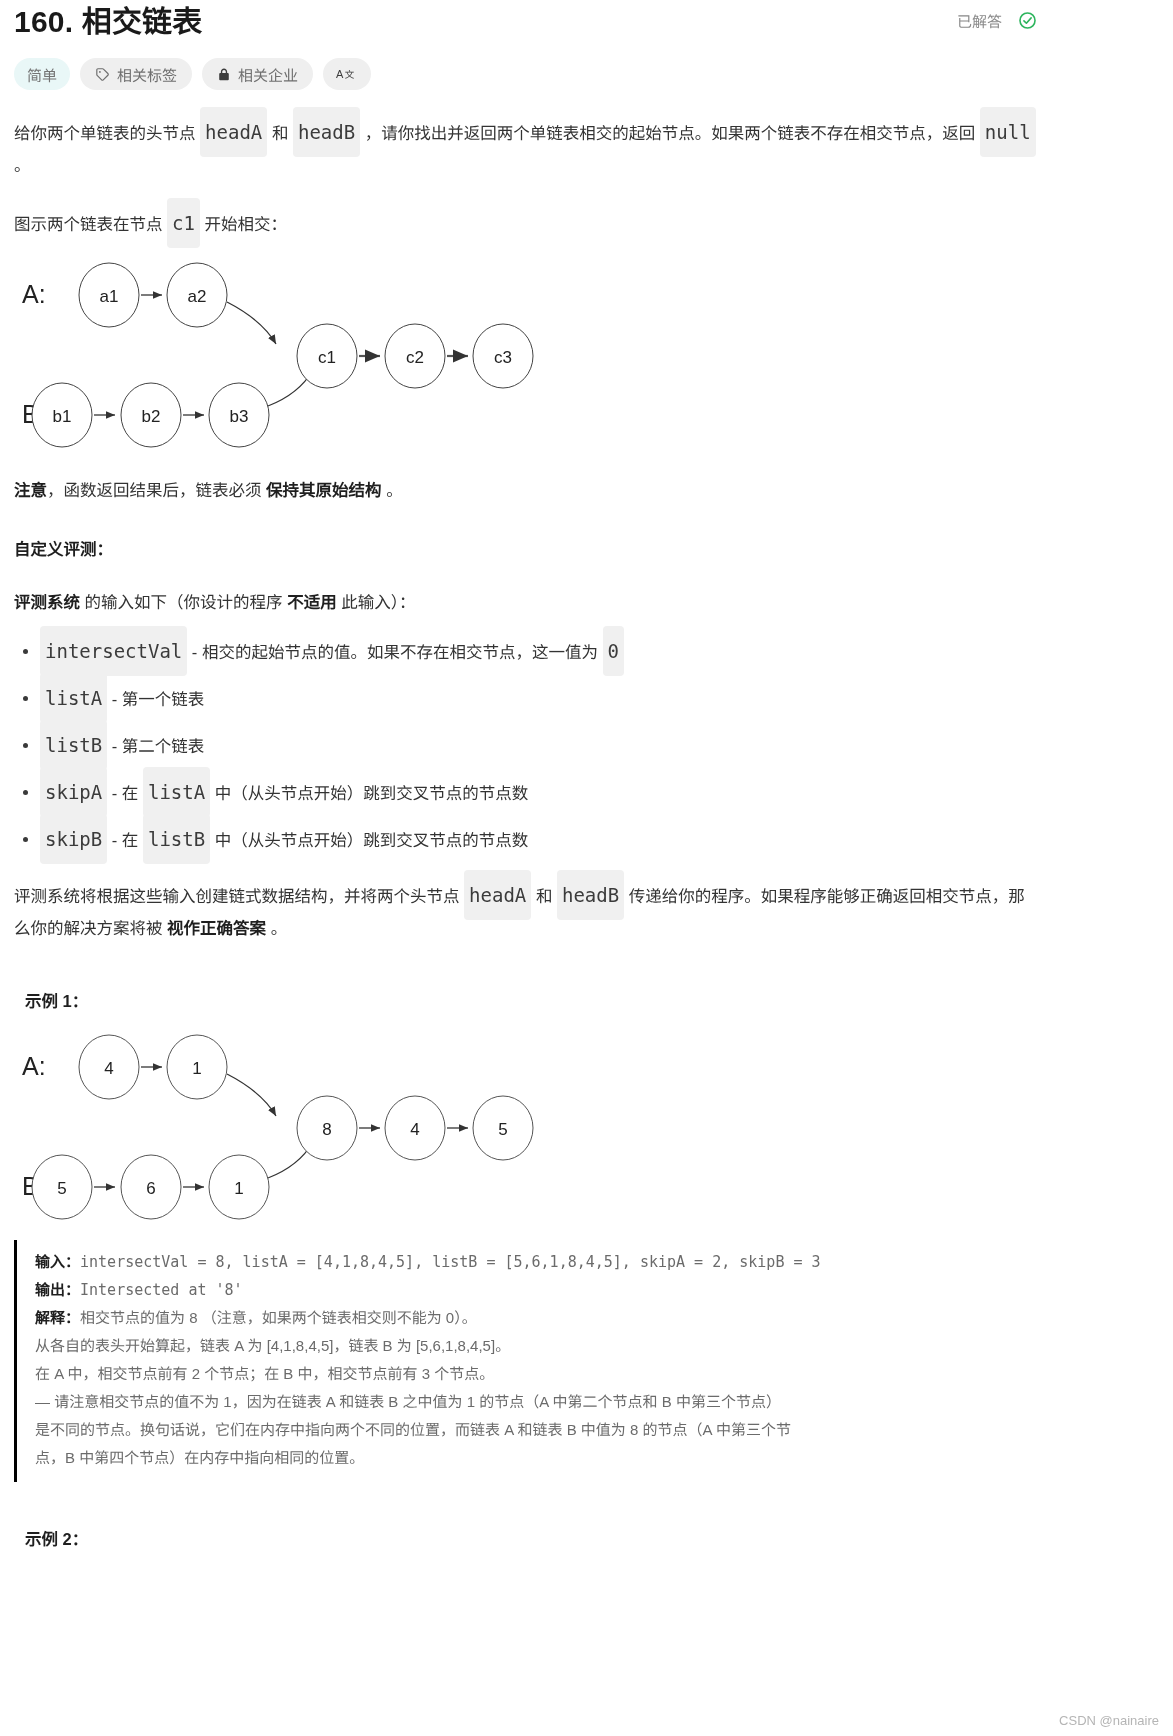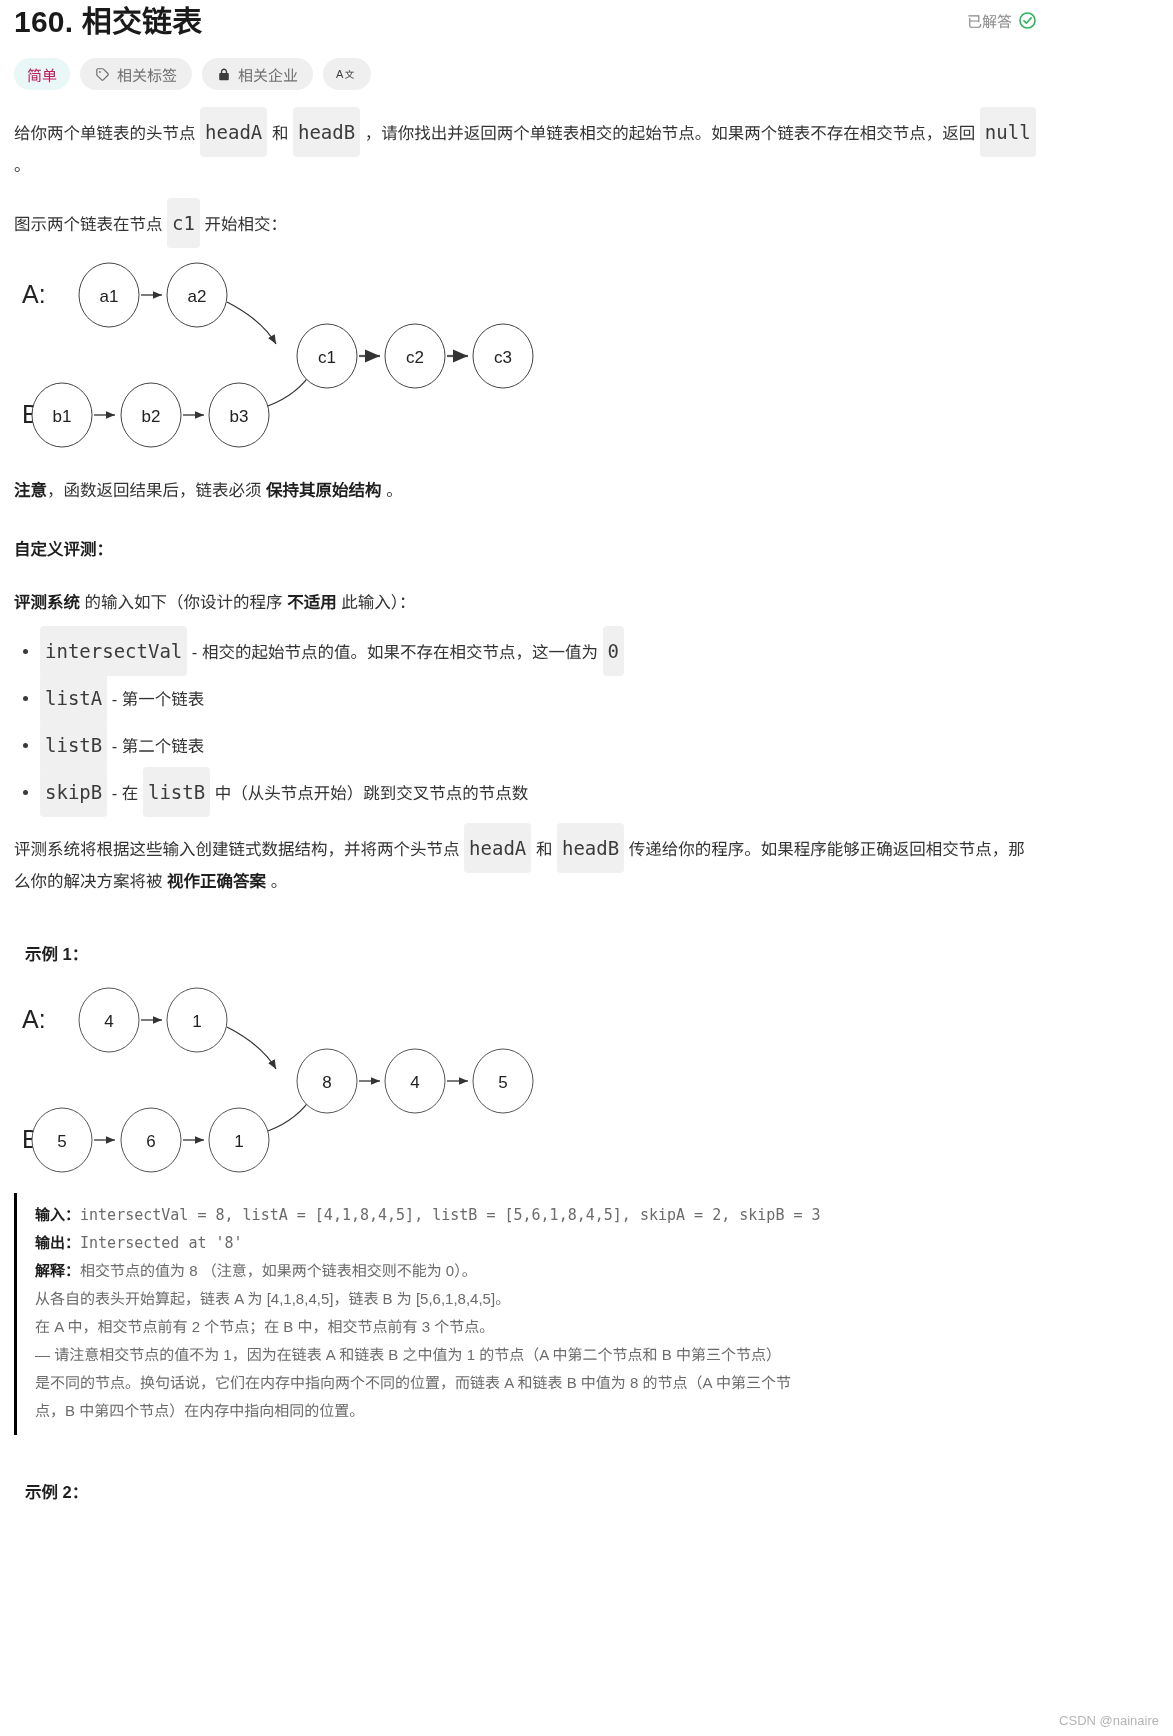--- a/index.html
+++ b/index.html
@@ -34,21 +34,21 @@
     font-size: 30px;
     font-weight: 700;
     letter-spacing: .2px;
     color: #1a1a1a;
     line-height: 40px;
     margin: 0;
   }
   .solved {
     display: flex;
     align-items: center;
-    gap: 6px;
+    gap: 16px;
     font-size: 15px;
     color: #8a8a8a;
     padding-top: 8px;
     white-space: nowrap;
   }
   .solved-check svg { display: block; }
 
   
   .chips {
     display: flex;
@@ -64,21 +64,21 @@
     border-radius: 22px;
     height: 32px;
     padding: 0 15px;
     font-size: 15px;
     color: #6f6f6f;
     box-sizing: border-box;
     cursor: pointer;
     user-select: none;
   }
   .chip.difficulty {
-    color: #be185d;
+    color: #737373;
     background: #e9f7f7;
     padding: 0 13px;
     align-items: center;
   }
   .chip.square { padding: 0 13px; }
   .chip svg { display: block; }
 
   
   .para {
     font-size: 16.5px;
@@ -284,20 +284,23 @@
     <li>
       <code class="inline">intersectVal</code><span> - 相交的起始节点的值。如果不存在相交节点，这一值为 </span><code class="inline">0</code>
     </li>
     <li>
       <code class="inline">listA</code><span> - 第一个链表</span>
     </li>
     <li>
       <code class="inline">listB</code><span> - 第二个链表</span>
     </li>
     <li>
+      <code class="inline">skipA</code><span> - 在 </span><code class="inline">listA</code><span> 中（从头节点开始）跳到交叉节点的节点数</span>
+    </li>
+    <li>
       <code class="inline">skipB</code><span> - 在 </span><code class="inline">listB</code><span> 中（从头节点开始）跳到交叉节点的节点数</span>
     </li>
   </ul>
 
   <p class="para tight">
     <span>评测系统将根据这些输入创建链式数据结构，并将两个头节点 </span><code class="inline">headA</code><span> 和 </span><code class="inline">headB</code><span> 传递给你的程序。如果程序能够正确返回相交节点，那么你的解决方案将被 </span><b>视作正确答案</b><span> 。</span>
   </p>
 
   <h3 class="example">示例 1：</h3>
 

